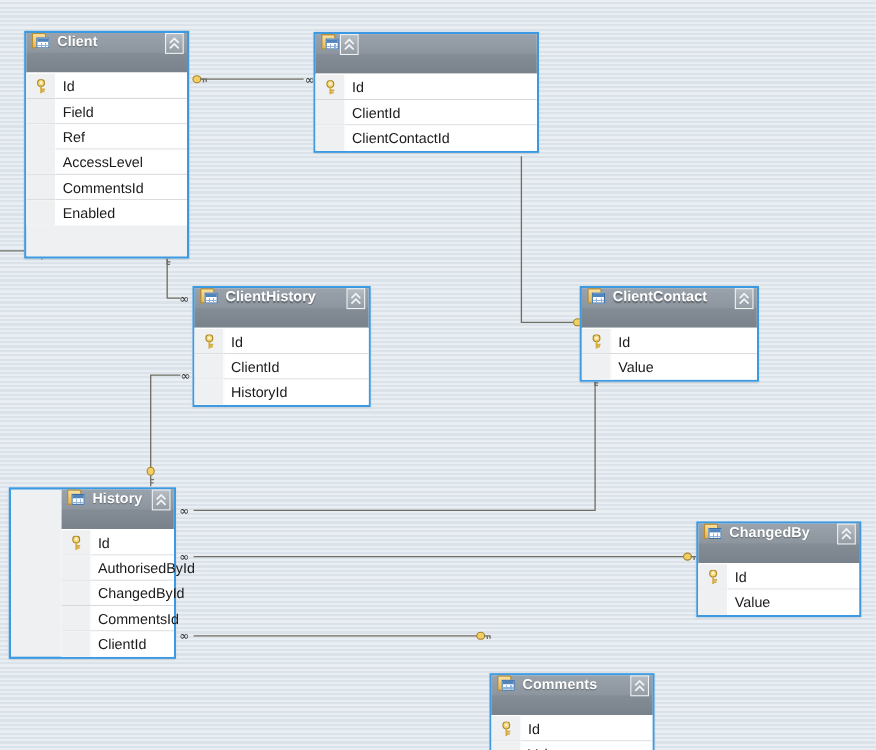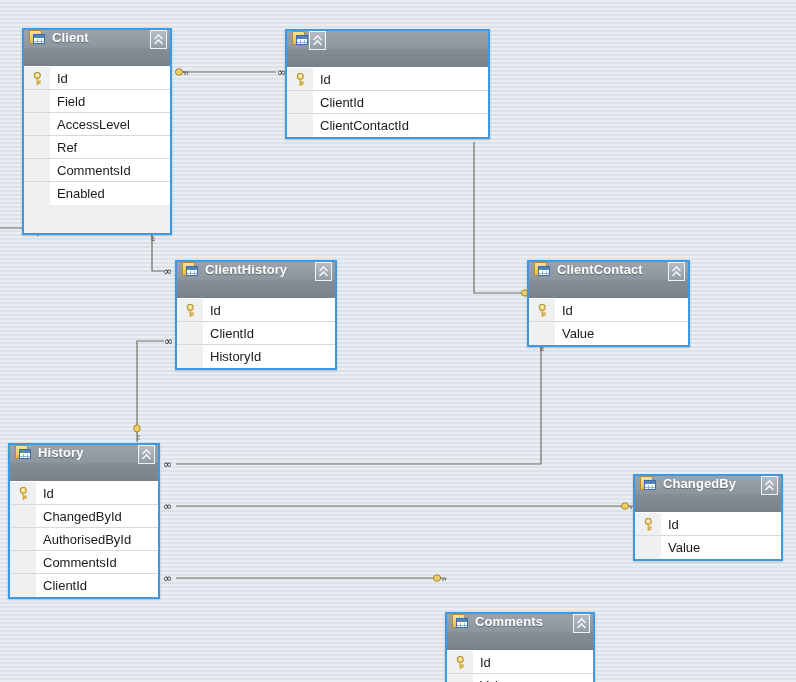--- a/index.html
+++ b/index.html
@@ -267,28 +267,28 @@
               </svg>
             </span>
             <span class="field-name">Id</span>
           </div>
           <div class="field-row">
             <span class="field-gutter"></span>
             <span class="field-name">Field</span>
           </div>
           <div class="field-row">
             <span class="field-gutter"></span>
+            <span class="field-name">Ref</span>
+          </div>
+          <div class="field-row">
+            <span class="field-gutter"></span>
             <span class="field-name">AccessLevel</span>
           </div>
           <div class="field-row">
             <span class="field-gutter"></span>
-            <span class="field-name">Ref</span>
-          </div>
-          <div class="field-row">
-            <span class="field-gutter"></span>
             <span class="field-name">CommentsId</span>
           </div>
           <div class="field-row">
             <span class="field-gutter"></span>
             <span class="field-name">Enabled</span>
           </div>
         </div>
         <div class="entity-foot" style="height: 28px;"></div>
       </div>
       <div class="entity" style="left: 285px; top: 29px; width: 205px;">
@@ -384,21 +384,21 @@
               </svg>
             </span>
             <span class="field-name">Id</span>
           </div>
           <div class="field-row">
             <span class="field-gutter"></span>
             <span class="field-name">Value</span>
           </div>
         </div>
       </div>
-      <div class="entity" style="left: 8px; top: 443px; width: 152px;">
+      <div class="entity" style="left: 8px; top: 443px; width: 152px; padding-left: 46px;">
         <div class="entity-header">
           <span class="tbl-icon">
             <span class="folder"></span>
             <span class="grid"></span>
           </span>
           <span class="entity-title">History</span>
           <span class="collapse-btn">
             <svg width="11" height="13" viewBox="0 0 11 13" aria-hidden="true">
               <path d="M1.5,6 L5.5,2 L9.5,6" fill="none" stroke="#f2f5f8" stroke-width="1.6"></path>
               <path d="M1.5,11 L5.5,7 L9.5,11" fill="none" stroke="#f2f5f8" stroke-width="1.6"></path>
@@ -411,25 +411,25 @@
               <svg class="key-ico" viewBox="0 0 13 13" aria-hidden="true">
                 <ellipse cx="6.3" cy="3.4" rx="3.1" ry="3.2" fill="#f7d978" stroke="#a8842c" stroke-width="1"></ellipse>
                 <circle cx="6.3" cy="3.2" r="1.1" fill="#fffbe8"></circle>
                 <path d="M6.3,6.4 L6.3,12.2 M6.3,9.2 L9.1,9.2 M6.3,11.1 L8.6,11.1" stroke="#d6ab3e" stroke-width="1.6" fill="none" stroke-linecap="square"></path>
               </svg>
             </span>
             <span class="field-name">Id</span>
           </div>
           <div class="field-row">
             <span class="field-gutter"></span>
+            <span class="field-name">AuthorisedById</span>
+          </div>
+          <div class="field-row">
+            <span class="field-gutter"></span>
             <span class="field-name">ChangedById</span>
-          </div>
-          <div class="field-row">
-            <span class="field-gutter"></span>
-            <span class="field-name">AuthorisedById</span>
           </div>
           <div class="field-row">
             <span class="field-gutter"></span>
             <span class="field-name">CommentsId</span>
           </div>
           <div class="field-row">
             <span class="field-gutter"></span>
             <span class="field-name">ClientId</span>
           </div>
         </div>

